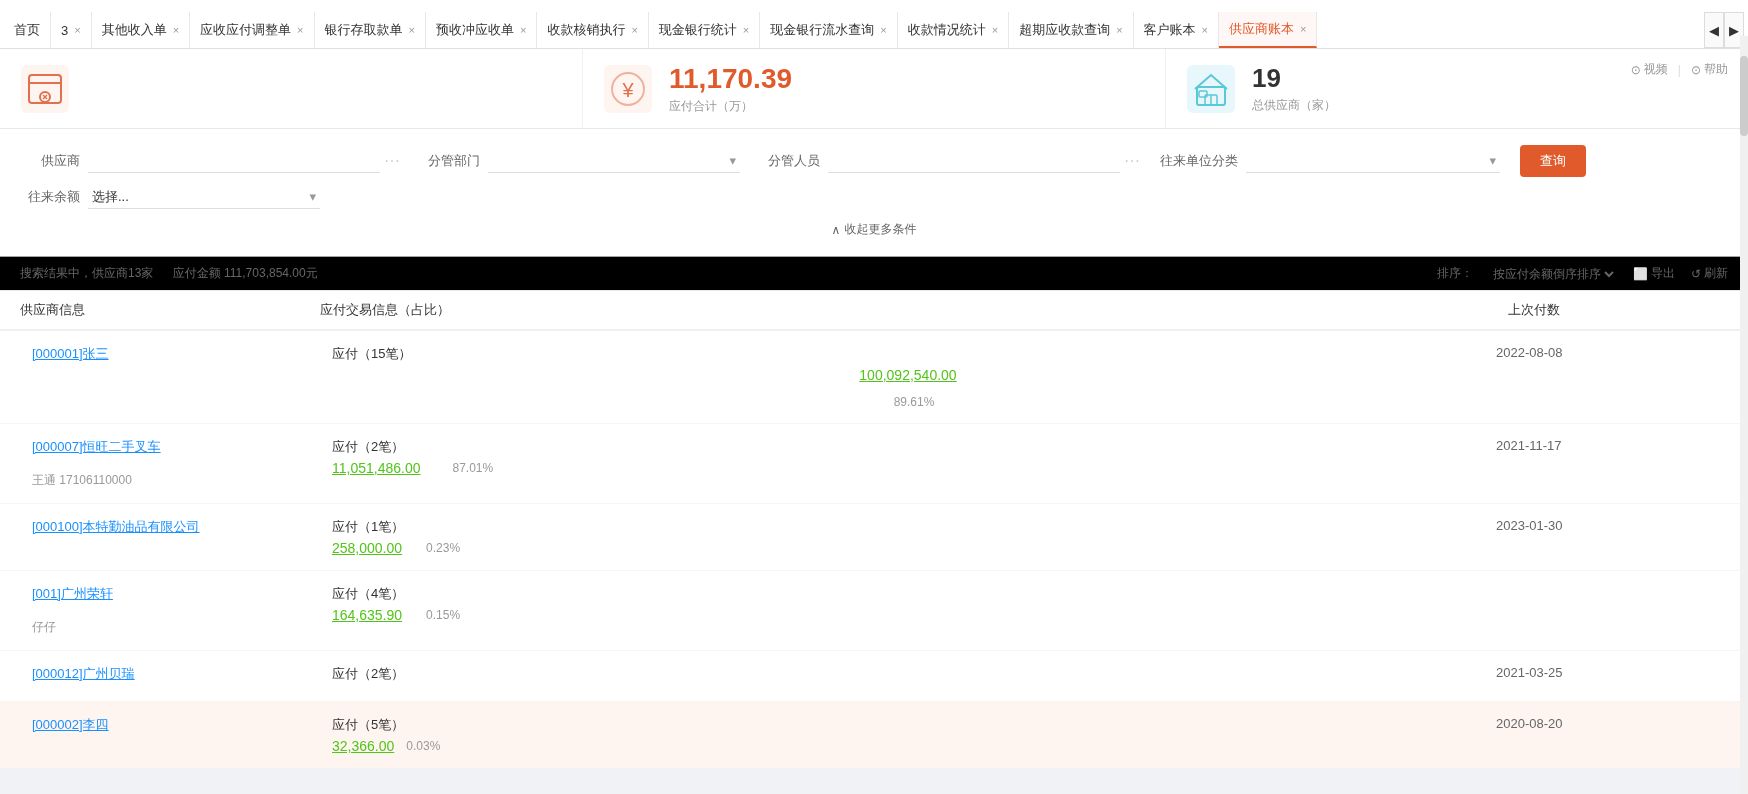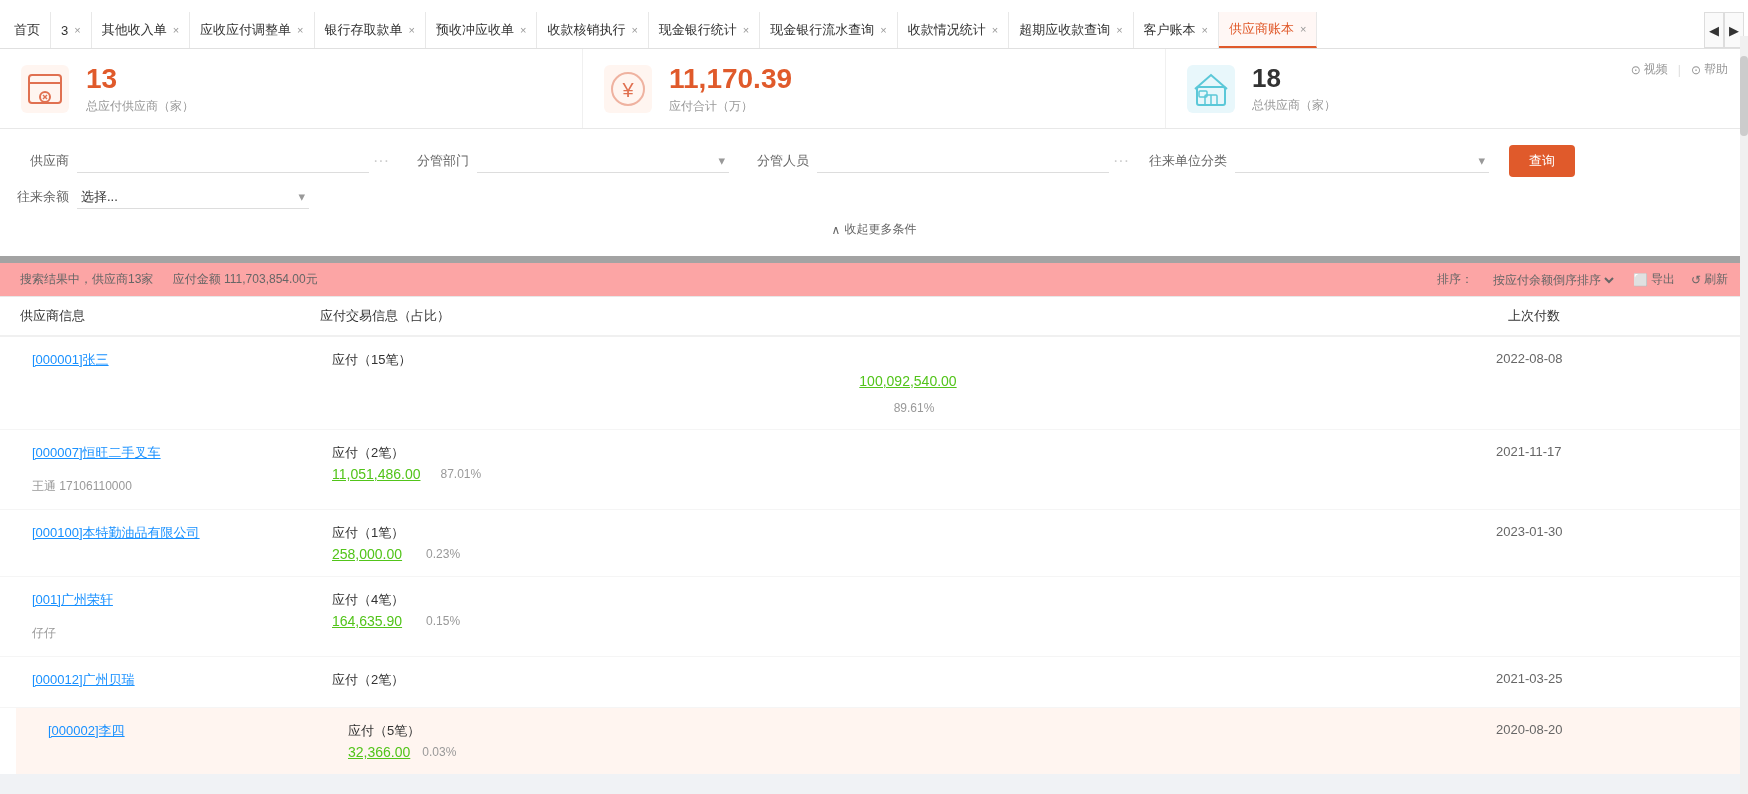--- a/index.html
+++ b/index.html
@@ -36,21 +36,21 @@
     .summary-number { font-size: 28px; font-weight: bold; color: #e05a2b; line-height: 1.2; }
     .summary-label { font-size: 12px; color: #999; margin-top: 2px; }
     .summary-help {
       position: absolute; right: 20px; top: 12px; font-size: 12px; color: #999;
       display: flex; gap: 10px;
     }
     .summary-help span { cursor: pointer; display: flex; align-items: center; gap: 3px; }
 
     
     .search-area {
-      background: #fff; padding: 16px 9px 10px; border-bottom: 7px solid #a3a3a3;
+      background: #fff; padding: 16px 20px 10px; border-bottom: 1px solid #a3a3a3;
     }
     .search-row { display: flex; align-items: center; gap: 0; margin-bottom: 8px; }
     .search-field {
       display: flex; align-items: center; flex: 1; margin-right: 20px;
     }
     .search-field label { font-size: 13px; color: #666; white-space: nowrap; margin-right: 8px; min-width: 60px; text-align: right; }
     .search-input {
       flex: 1; border: none; border-bottom: 1px solid #ddd; outline: none;
       font-size: 13px; padding: 4px 4px; color: #333; background: transparent;
     }
@@ -70,21 +70,21 @@
     }
     .collapse-btn {
       display: flex; align-items: center; justify-content: center;
       color: #666; font-size: 12px; cursor: pointer; margin: 4px auto;
       gap: 4px; padding: 4px 12px;
     }
 
     
     .results-bar {
       display: flex; align-items: center; justify-content: space-between;
-      background: #fca5a5; padding: 8px 20px; border-bottom: 1px solid #e8e8e8;
+      background: #000000; padding: 8px 20px; border-bottom: 1px solid #e8e8e8;
       font-size: 12px; color: #666;
     }
     .results-left span { margin-right: 16px; }
     .results-right { display: flex; align-items: center; gap: 16px; }
     .sort-select { border: none; background: transparent; font-size: 12px; color: #666; cursor: pointer; }
     .action-btn { display: flex; align-items: center; gap: 3px; cursor: pointer; color: #666; font-size: 12px; }
 
     
     .table-wrap { background: #fff; }
     .table-header {
@@ -93,21 +93,21 @@
     }
     .col-supplier { flex: 0 0 300px; }
     .col-transaction { flex: 1; }
     .col-lastpay { flex: 0 0 160px; }
     .col-extra { flex: 0 0 60px; }
 
     .table-row {
       display: flex; align-items: flex-start; padding: 14px 32px;
       border-bottom: 1px solid #f5f5f5; font-size: 13px;
     }
-    .table-row:last-child { border-bottom: none; margin-left: 16px; }
+    .table-row:last-child { border-bottom: none; }
     .table-row.highlighted { background: #fff5f0; }
 
     .supplier-link { color: #1890ff; text-decoration: underline; cursor: pointer; font-size: 13px; }
     .supplier-sub { color: #999; font-size: 12px; margin-top: 16px; }
 
     .tx-count { color: #333; font-size: 13px; margin-bottom: 4px; }
     .tx-amount { color: #52c41a; font-size: 14px; font-weight: 500; text-decoration: underline; cursor: pointer; margin-right: 12px; }
     .tx-percent { color: #999; font-size: 12px; }
 
     .last-pay { color: #666; font-size: 13px; }
@@ -186,24 +186,20 @@
     <div class="summary-icon">
       <svg viewBox="0 0 48 48" fill="none" xmlns="http://www.w3.org/2000/svg">
         <rect width="48" height="48" rx="6" fill="#fff5f0"></rect>
         <rect x="8" y="10" width="32" height="28" rx="3" fill="none" stroke="#e07050" stroke-width="2"></rect>
         <line x1="8" y1="18" x2="40" y2="18" stroke="#e07050" stroke-width="2"></line>
         <circle cx="24" cy="32" r="5" fill="none" stroke="#e07050" stroke-width="2"></circle>
         <line x1="22" y1="30" x2="26" y2="34" stroke="#e07050" stroke-width="1.5"></line>
         <line x1="26" y1="30" x2="22" y2="34" stroke="#e07050" stroke-width="1.5"></line>
       </svg>
     </div>
-    <div class="summary-text">
-      <div class="summary-number">13</div>
-      <div class="summary-label">总应付供应商（家）</div>
-    </div>
   </div>
 
   <div class="summary-item">
     <div class="summary-icon">
       <svg viewBox="0 0 48 48" fill="none" xmlns="http://www.w3.org/2000/svg">
         <rect width="48" height="48" rx="6" fill="#fff5f0"></rect>
         <text x="24" y="32" text-anchor="middle" font-size="20" fill="#e07050" font-family="Arial">¥</text>
         <circle cx="24" cy="24" r="16" fill="none" stroke="#e07050" stroke-width="2" opacity="0.5"></circle>
       </svg>
     </div>
@@ -218,21 +214,21 @@
       <svg viewBox="0 0 48 48" fill="none" xmlns="http://www.w3.org/2000/svg">
         <rect width="48" height="48" rx="6" fill="#e8f7fb"></rect>
         <rect x="10" y="22" width="28" height="18" rx="2" fill="none" stroke="#5bc8d8" stroke-width="2"></rect>
         <polyline points="8,24 24,10 40,24" fill="none" stroke="#5bc8d8" stroke-width="2"></polyline>
         <rect x="18" y="30" width="12" height="10" rx="1" fill="none" stroke="#5bc8d8" stroke-width="1.5"></rect>
         <line x1="24" y1="30" x2="24" y2="40" stroke="#5bc8d8" stroke-width="1.5"></line>
         <rect x="12" y="26" width="8" height="6" rx="1" fill="none" stroke="#5bc8d8" stroke-width="1.5"></rect>
       </svg>
     </div>
     <div class="summary-text">
-      <div class="summary-number" style="color:#333; font-size:26px;">18</div>
+      <div class="summary-number" style="color:#333; font-size:26px;">19</div>
       <div class="summary-label">总供应商（家）</div>
     </div>
   </div>
 
   <div class="summary-help">
     <span>
       <span>⊙</span>
       <span>视频</span>
     </span>
     <span style="color:#ddd;">|</span>
@@ -342,21 +338,21 @@
     <div class="col-lastpay last-pay">2022-08-08</div>
     <div class="col-extra"></div>
   </div>
       <div class="table-row">
     <div class="col-supplier">
       <div class="supplier-link">[000007]恒旺二手叉车</div>
       <div class="supplier-sub">王通  17106110000</div>
     </div>
     <div class="col-transaction">
       <div class="tx-count">应付（2笔）</div>
-      <div style="display:flex; align-items:center; gap:8px;">
+      <div style="display:flex; align-items:center; gap:20px;">
         <span class="tx-amount">11,051,486.00</span>
         <span class="tx-percent">87.01%</span>
       </div>
     </div>
     <div class="col-lastpay last-pay">2021-11-17</div>
     <div class="col-extra"></div>
   </div>
       <div class="table-row">
     <div class="col-supplier">
       <div class="supplier-link">[000100]本特勤油品有限公司</div>

